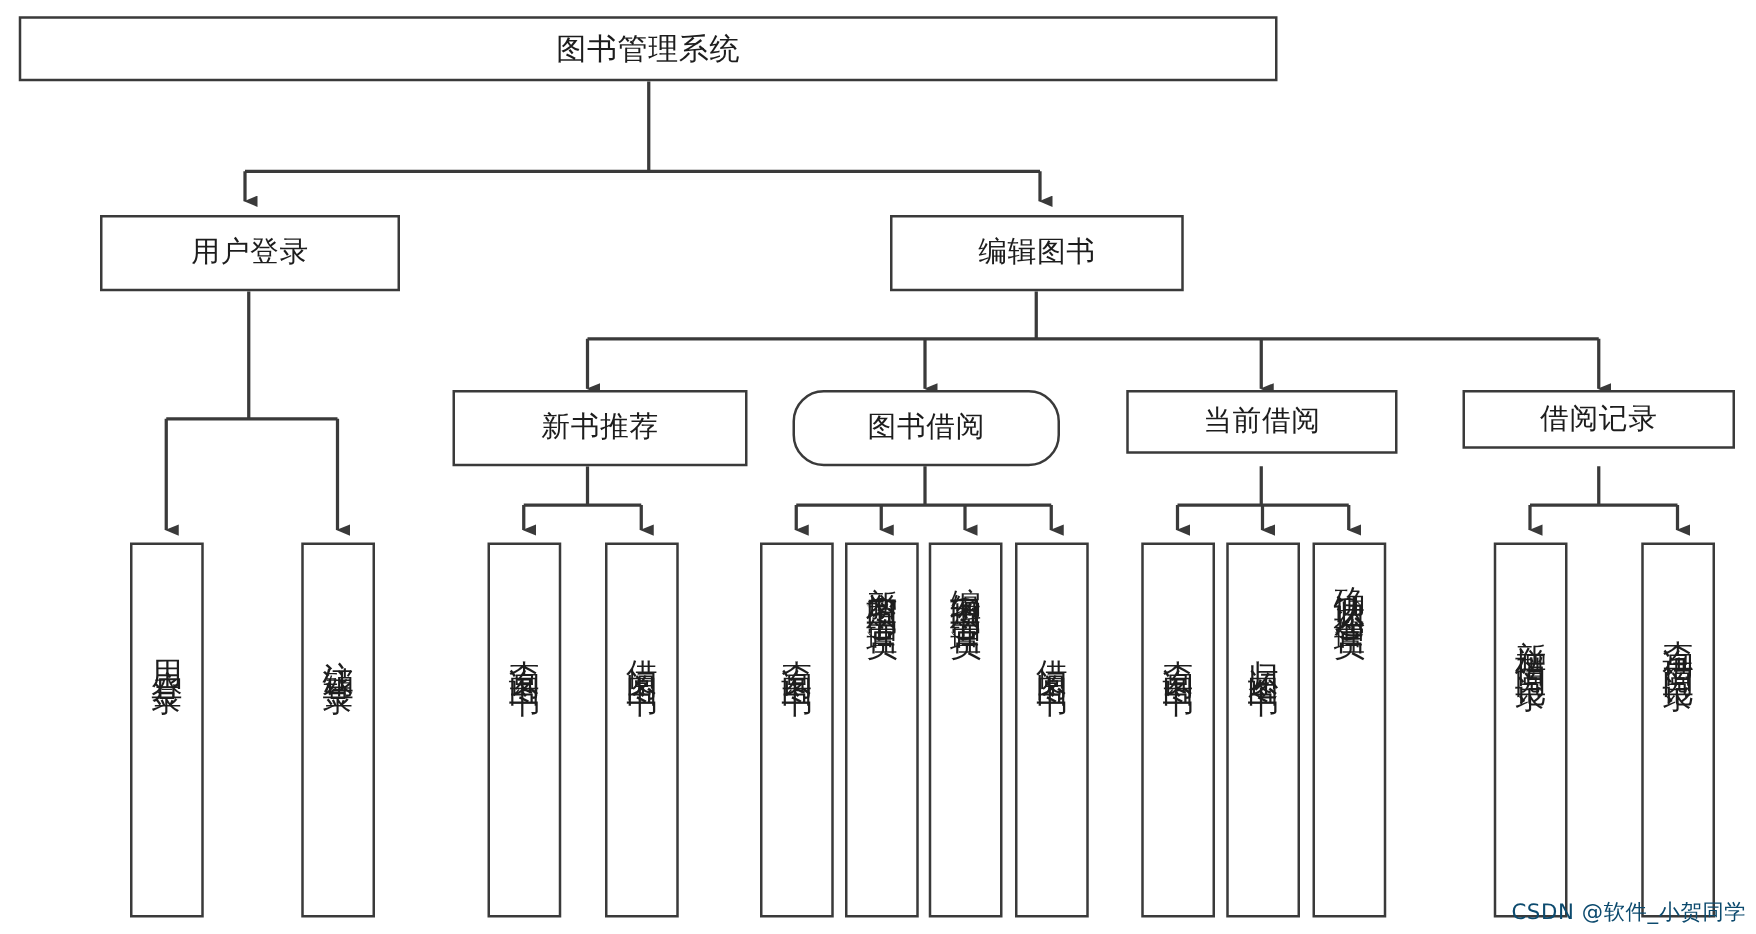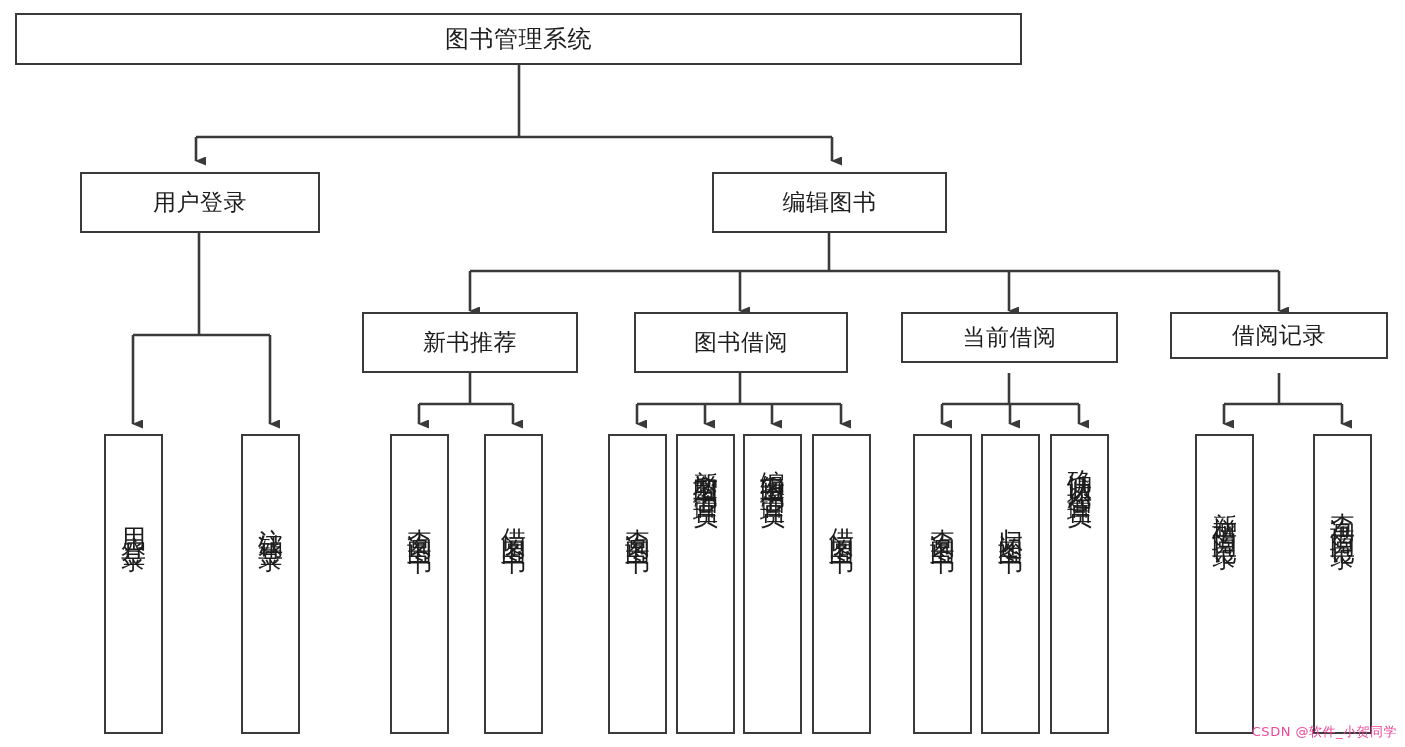--- a/index.html
+++ b/index.html
@@ -72,22 +72,22 @@
     margin-top: 46px;
   }
   .node.vert.long .node-label {
     margin-top: 4px;
     letter-spacing: 5px;
   }
   #watermark {
     position: absolute;
     right: 8px;
     bottom: 6px;
-    font-size: 13px;
-    color: #ec4899;
+    font-size: 17px;
+    color: #0c4a6e;
     letter-spacing: 0.5px;
     user-select: none;
     white-space: nowrap;
   }
 </style>
 </head>
 <body>
 
 <div id="diagram-canvas">
 
@@ -145,24 +145,24 @@
     <span class="node-label">图书管理系统</span>
   </div>
 
   <div class="node horiz" style="left:80px; top:172px; width:240px; height:61px;">
     <span class="node-label">用户登录</span>
   </div>
   <div class="node horiz" style="left:712px; top:172px; width:235px; height:61px;">
     <span class="node-label">编辑图书</span>
   </div>
 
-  <div class="node horiz" style="left:362px; top:312px; width:216px; height:61px;">
+  <div class="node horiz" style="left:362px; top:312px; width:236px; height:61px;">
     <span class="node-label">新书推荐</span>
   </div>
-  <div class="node horiz" style="left:634px; top:312px; width:214px; height:61px;">
+  <div class="node horiz" style="left:634px; top:312px; width:214px; height:61px;border-radius:25px;">
     <span class="node-label">图书借阅</span>
   </div>
   <div class="node horiz" style="left:901px; top:312px; width:217px; height:51px;">
     <span class="node-label">当前借阅</span>
   </div>
   <div class="node horiz" style="left:1170px; top:312px; width:218px; height:47px;">
     <span class="node-label">借阅记录</span>
   </div>
 
   <div class="node vert short" style="left:104px; top:434px; width:59px; height:300px;">

